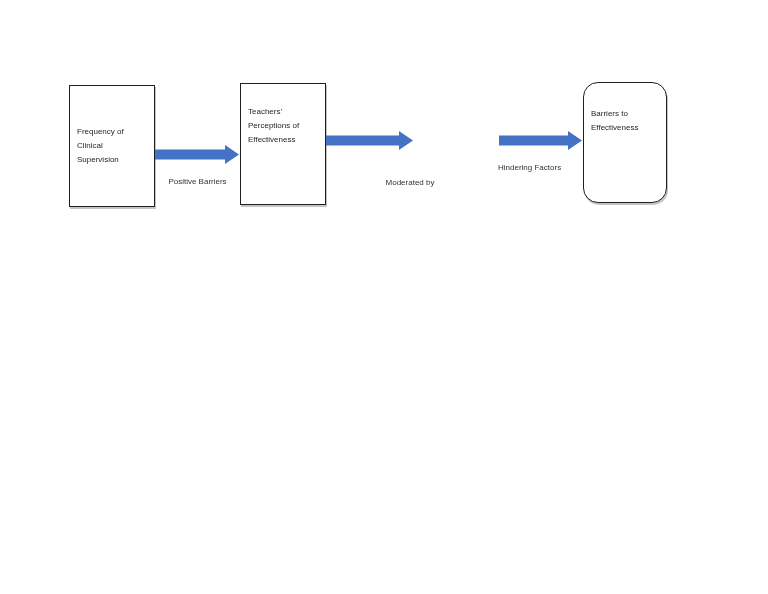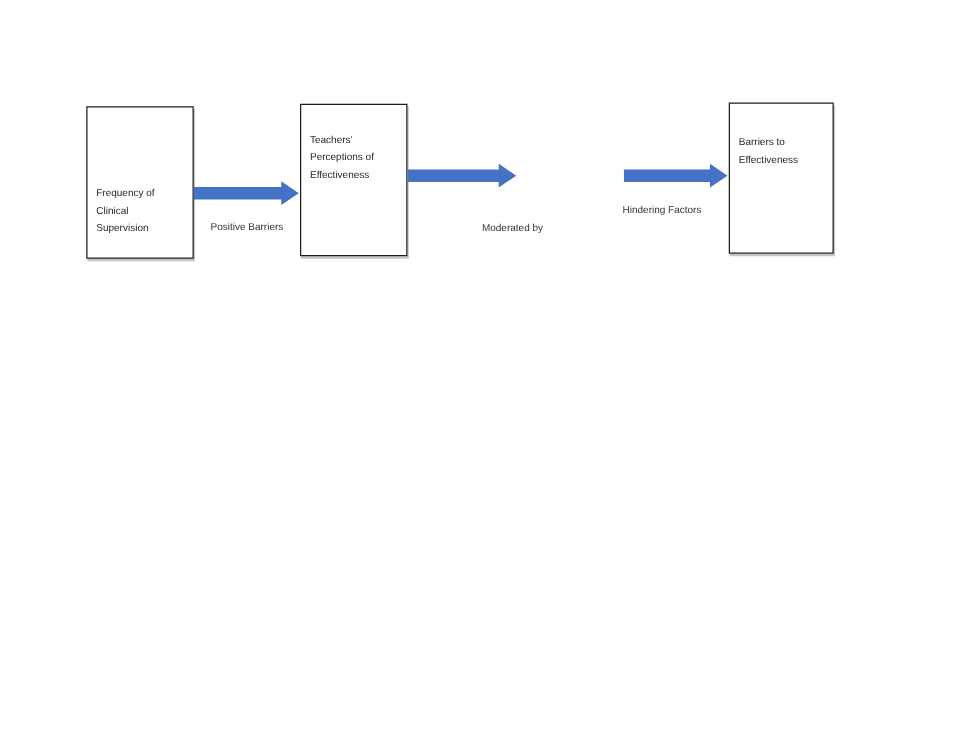--- a/index.html
+++ b/index.html
@@ -31,24 +31,24 @@
     padding-left: 7px;
     padding-right: 3px;
   }
   .box p {
     margin: 0;
     white-space: pre-line;
   }
   .box p + p {
     margin-top: 7px;
   }
-  .box1 { left: 69px;  top: 85px; width: 86px; height: 122px; padding-top: 62px; }
+  .box1 { left: 69px;  top: 85px; width: 86px; height: 122px; padding-top: 39px; }
   .box2 { left: 240px; top: 83px; width: 86px; height: 122px; padding-top: 21px; }
   .box3 { left: 413px; top: 80px; width: 85px; height: 121px; padding-top: 45px; }
-  .box4 { left: 583px; top: 82px; width: 84px; height: 121px; padding-top: 24px; }
+  .box4 { left: 583px; top: 82px; width: 84px; height: 121px; padding-top: 24px; border-radius: 15px; }
 
   .arrow { position: absolute; display: block; }
   .arrow1 { left: 155px; top: 144px; }
   .arrow2 { left: 326px; top: 130px; }
   .arrow3 { left: 499px; top: 130px; }
 
   .arrow-label {
     position: absolute;
     font-size: 8px;
     color: #333333;

